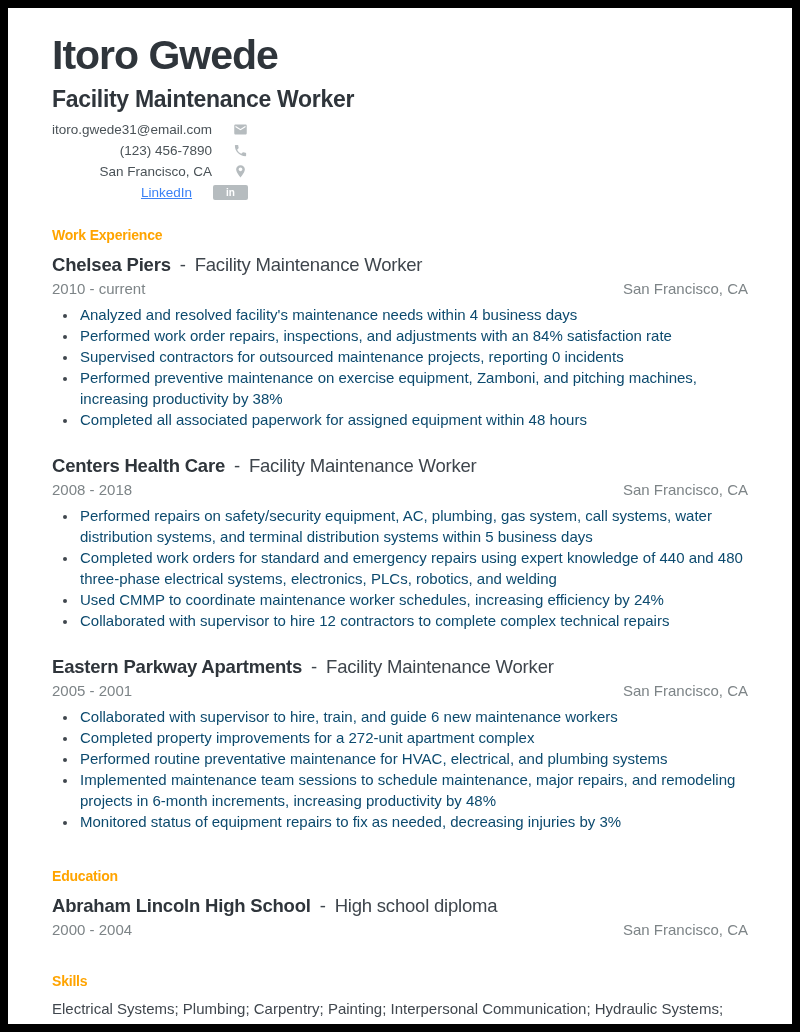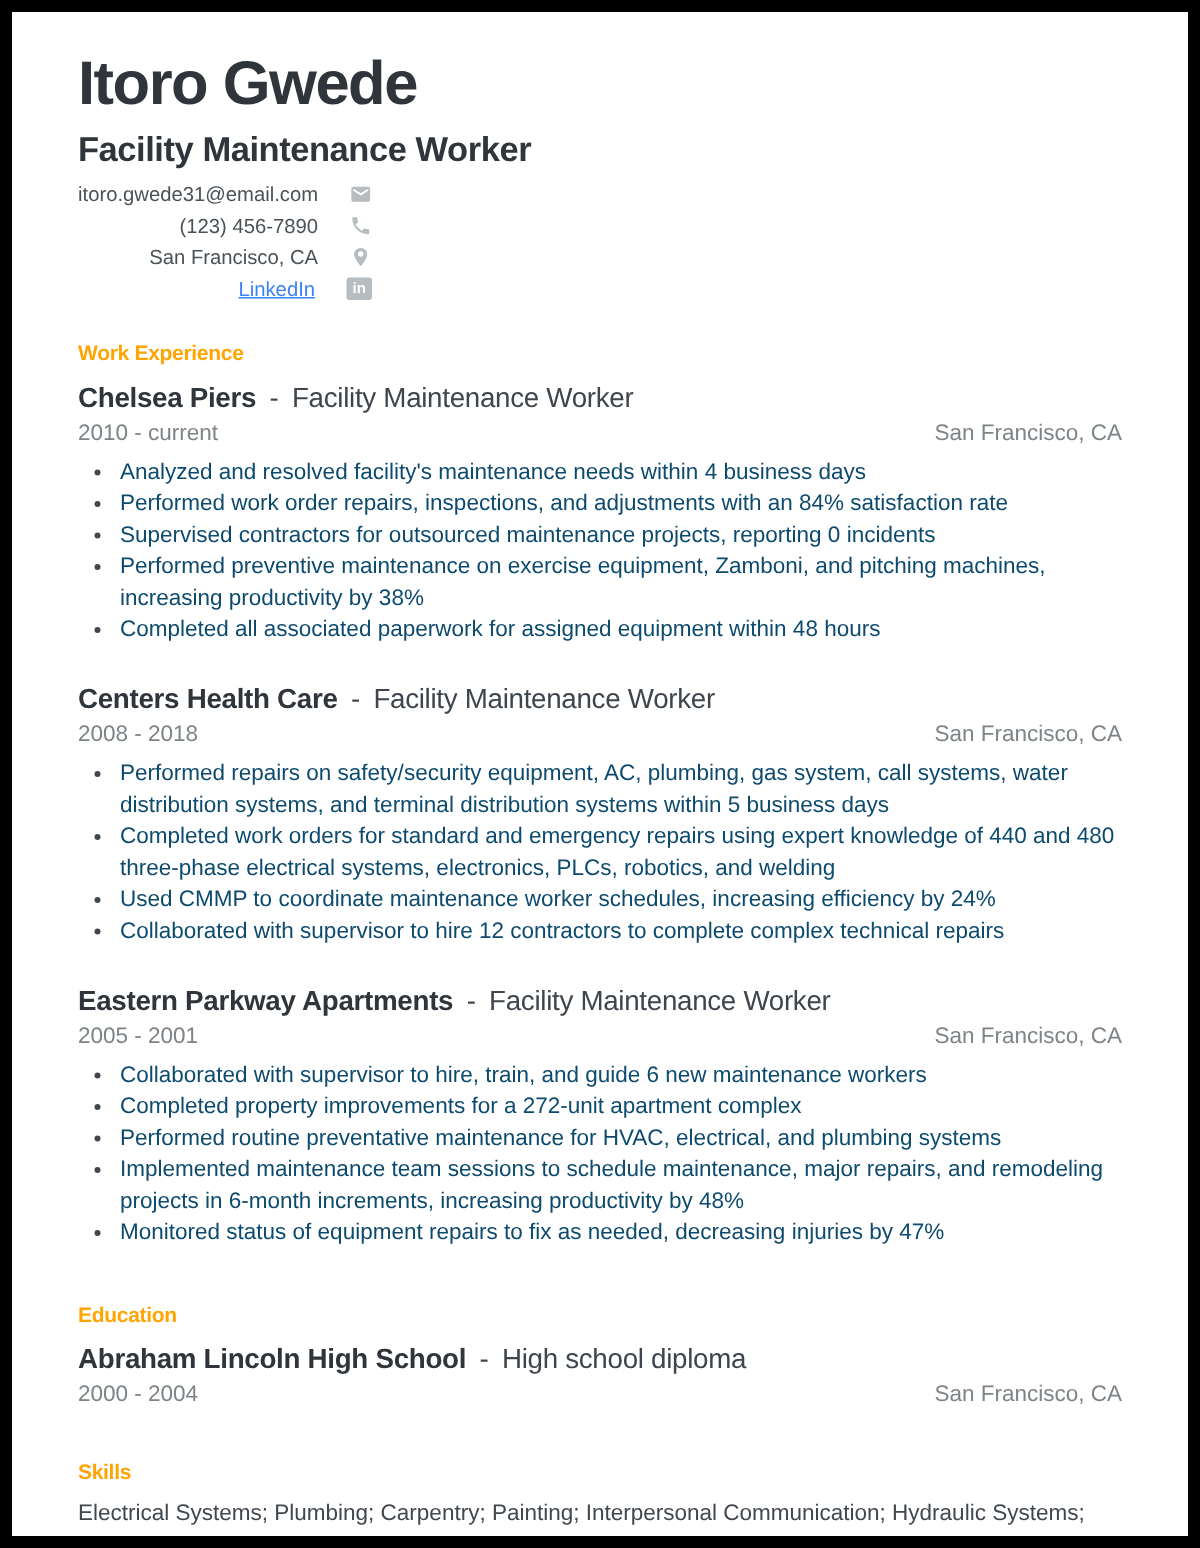--- a/index.html
+++ b/index.html
@@ -25,21 +25,21 @@
     letter-spacing: -0.3px; margin-top: 7px;
   }
   .contact { margin-top: 9px; display: flex; flex-direction: column; gap: 6px; }
   .contact-row {
     display: flex; justify-content: flex-end; align-items: center; gap: 21px;
     font-size: 13.5px; color: #4A5257; line-height: 15px;
   }
   .contact-row svg { width: 15px; height: 15px; fill: #B6BCBF; flex: 0 0 auto; }
   .linkedin-link { color: #3B82F6; text-decoration: underline; }
   .li-badge {
-    width: 17px; height: 15px; background: #B6BCBF; border-radius: 2px;
+    width: 35px; height: 15px; background: #B6BCBF; border-radius: 2px;
     color: #fff; font-size: 10px; font-weight: bold; text-align: center;
     line-height: 15px; display: inline-block;
   }
 
   
   .section-heading {
     font-size: 14px; font-weight: bold; color: #FFA400;
     letter-spacing: -0.2px; margin: 0 0 9px 0;
   }
   .section-heading.work { margin-top: 27px; }
@@ -147,21 +147,21 @@
     </div>
     <div class="entry-meta">
       <span>2005 - 2001</span>
       <span>San Francisco, CA</span>
     </div>
     <ul>
       <li>Collaborated with supervisor to hire, train, and guide 6 new maintenance workers</li>
       <li>Completed property improvements for a 272-unit apartment complex</li>
       <li>Performed routine preventative maintenance for HVAC, electrical, and plumbing systems</li>
       <li>Implemented maintenance team sessions to schedule maintenance, major repairs, and remodeling projects in 6-month increments, increasing productivity by 48%</li>
-      <li>Monitored status of equipment repairs to fix as needed, decreasing injuries by 47%</li>
+      <li>Monitored status of equipment repairs to fix as needed, decreasing injuries by 3%</li>
     </ul>
   </div>
 
   <div class="section-heading edu">Education</div>
   <div class="entry">
     <div class="entry-header">
       <span class="entry-org">Abraham Lincoln High School</span>
       <span class="entry-sep">-</span>
       <span class="entry-role">High school diploma</span>
     </div>

